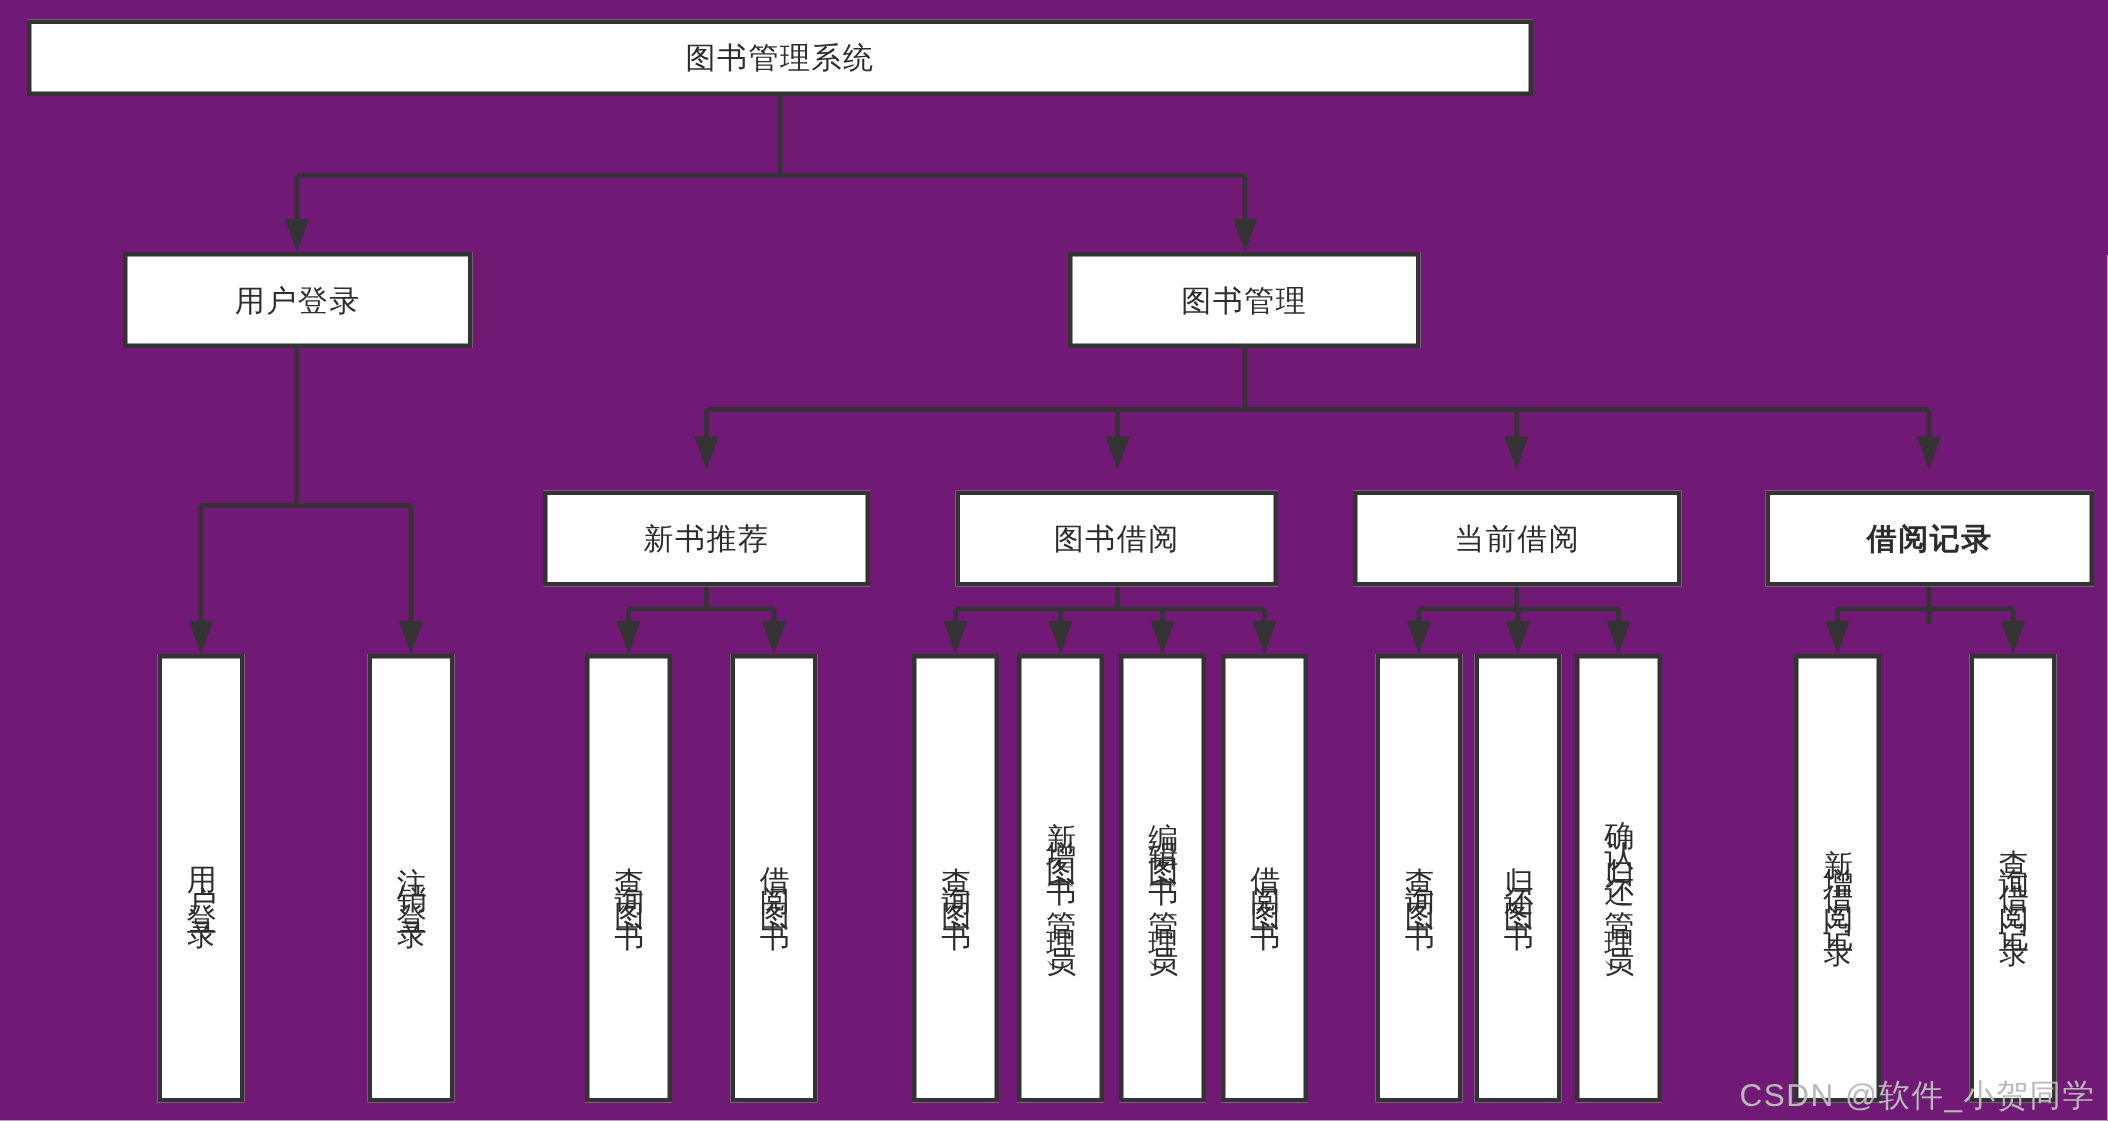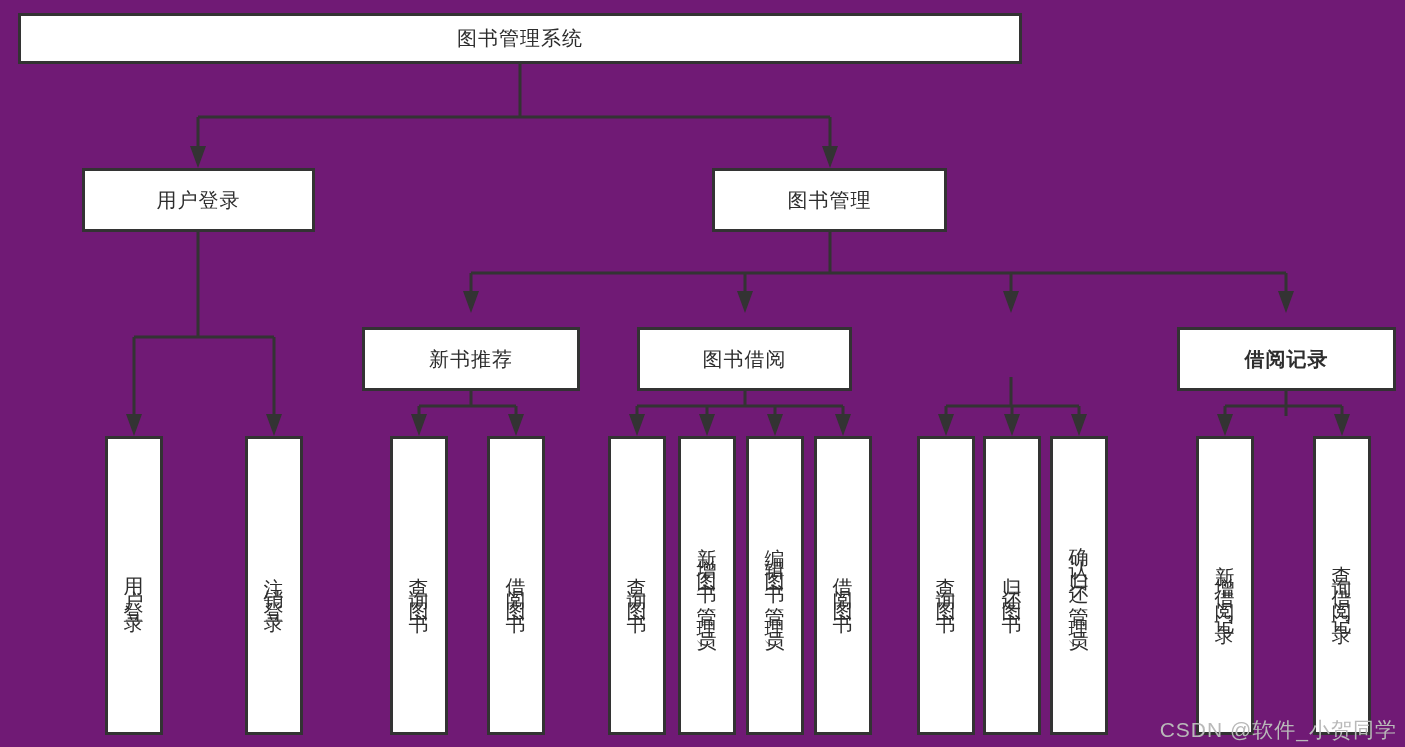--- a/index.html
+++ b/index.html
@@ -101,20 +101,23 @@
   <div class="box h lvl2" style="left:712px; width:235px;text-align:right;">
     <span>图书管理</span>
   </div>
 
   <div class="box h lvl3" style="left:362px; width:218px;">
     <span>新书推荐</span>
   </div>
   <div class="box h lvl3" style="left:637px; width:215px;">
     <span>图书借阅</span>
   </div>
+  <div class="box h lvl3" style="left:902px; width:219px;">
+    <span>当前借阅</span>
+  </div>
   <div class="box h lvl3" style="left:1177px; width:219px;font-weight:bold;">
     <span>借阅记录</span>
   </div>
 
   <div class="box v leaf" style="left:105px;">
     <span>用户登录</span>
   </div>
   <div class="box v leaf" style="left:245px;">
     <span>注销登录</span>
   </div>

